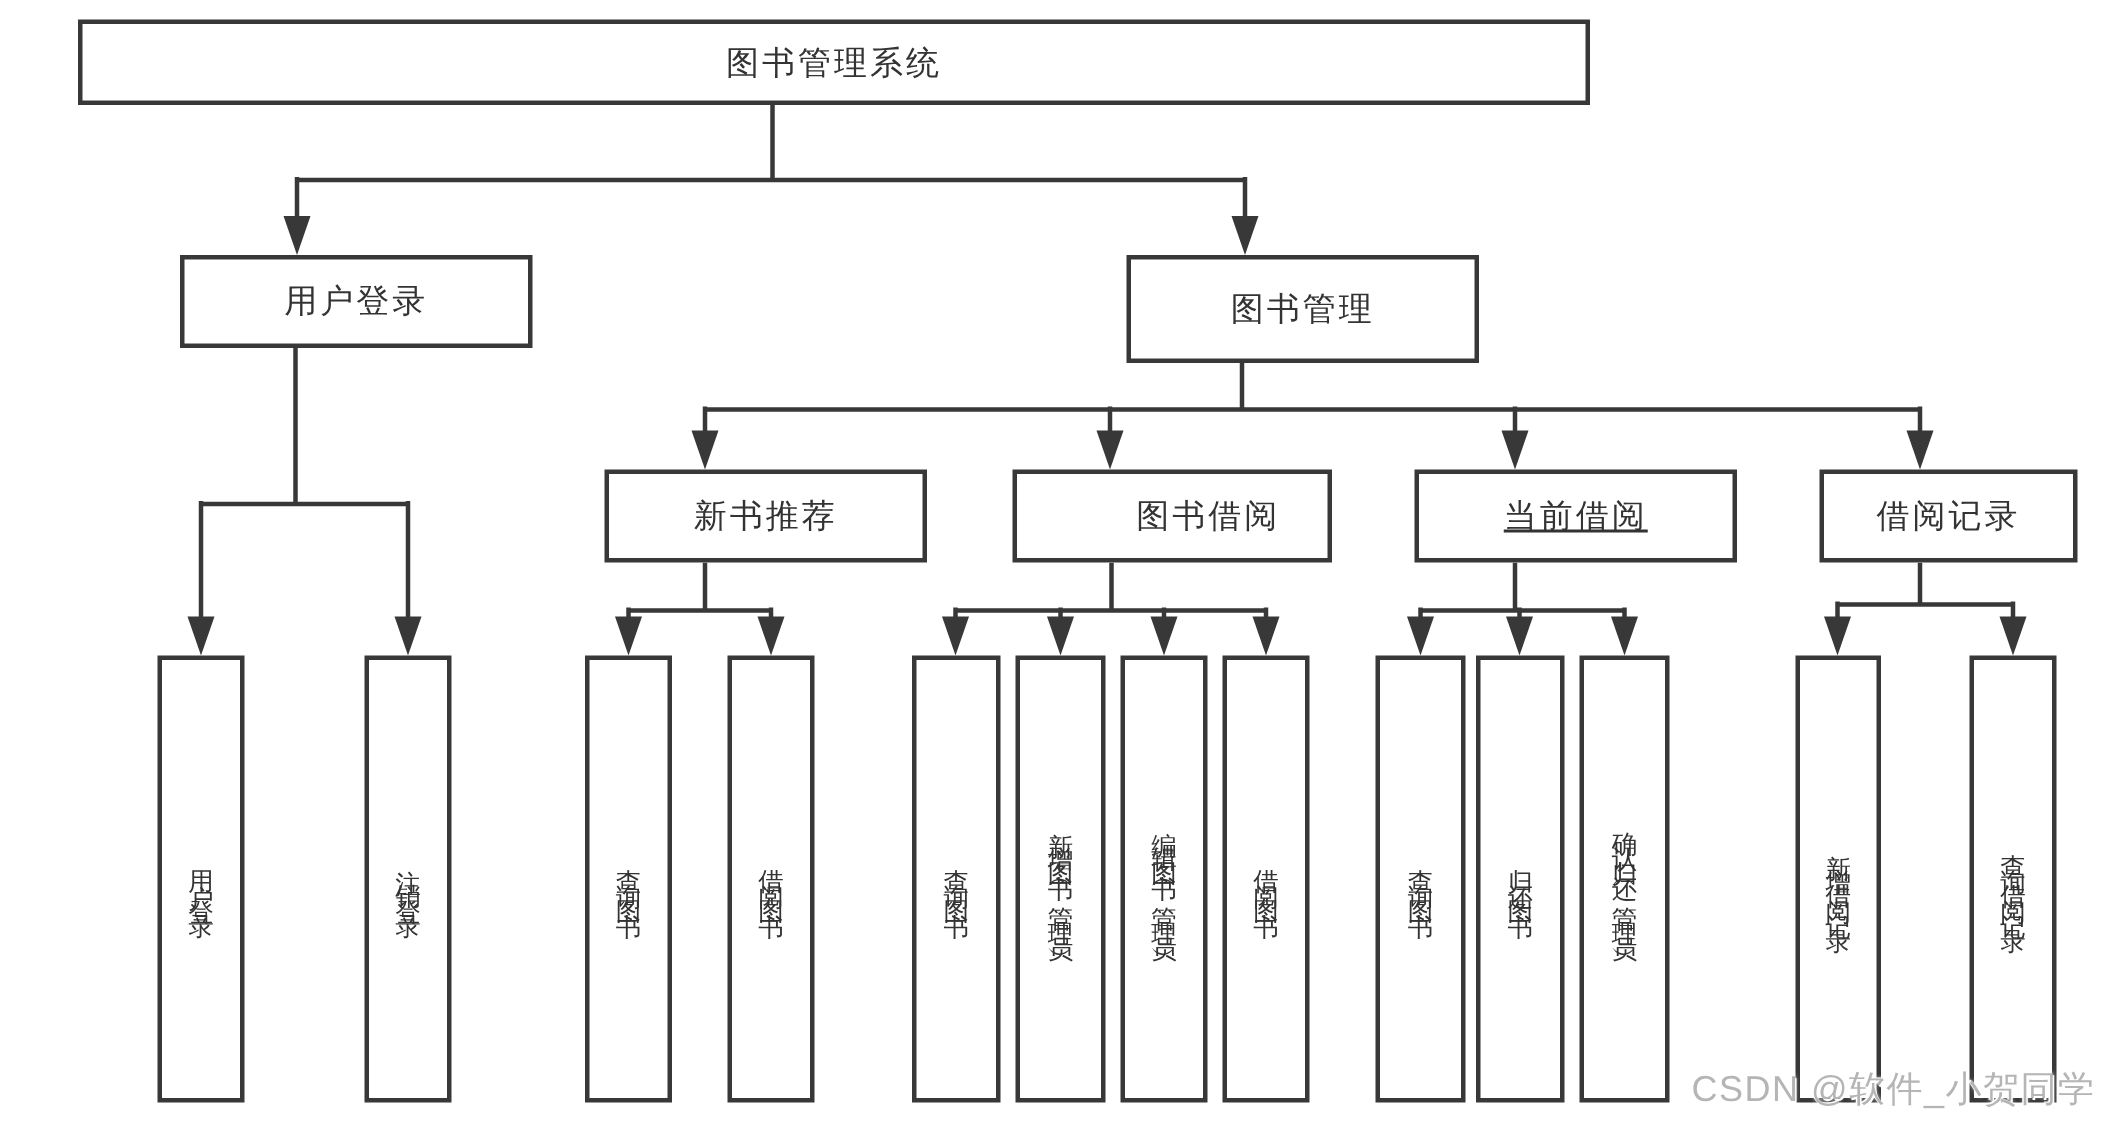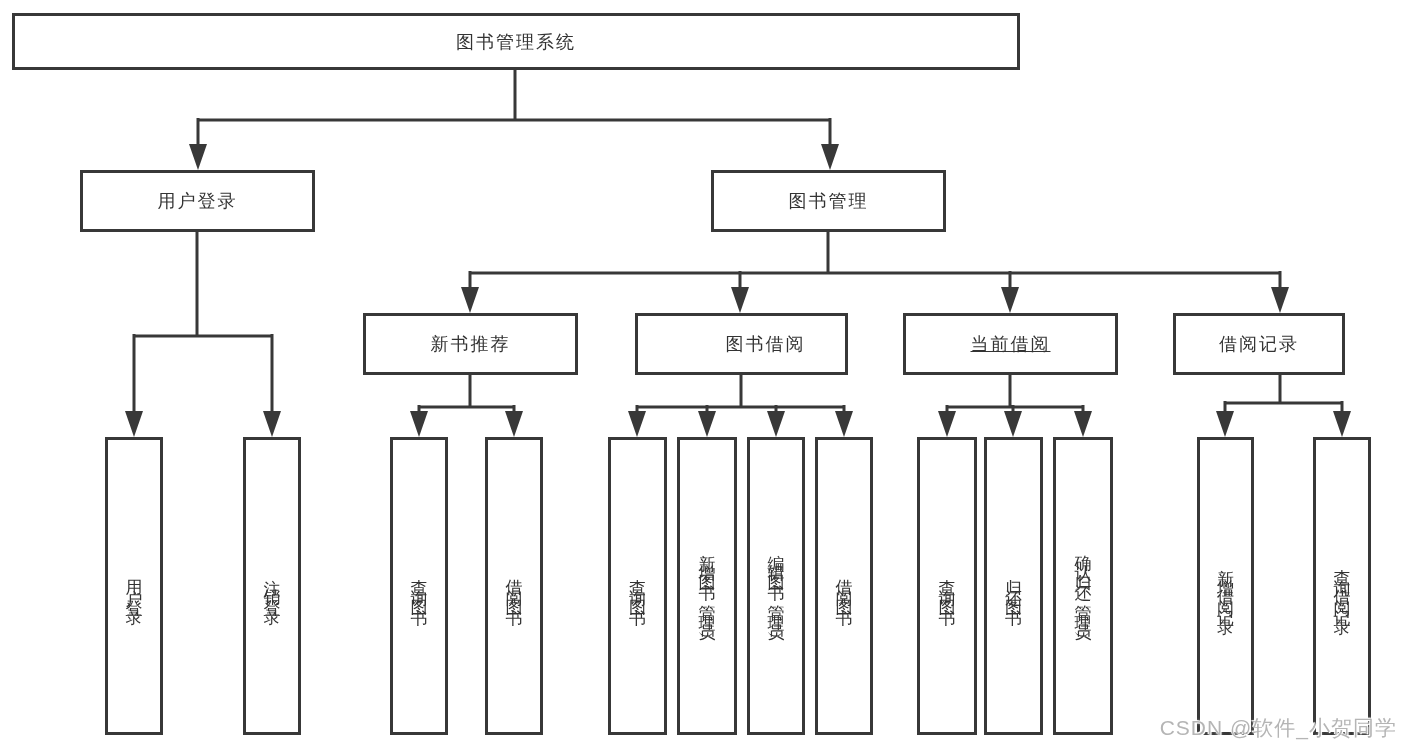--- a/index.html
+++ b/index.html
@@ -26,44 +26,45 @@
     background: #ffffff;
     border: 3px solid #383838;
     box-sizing: border-box;
     display: flex;
     align-items: center;
     justify-content: center;
     color: #333333;
     z-index: 2;
   }
   .hbox {
-    font-size: 18px;
+    font-size: 22px;
     letter-spacing: 2px;
     white-space: nowrap;
+    margin-left: 40px;
   }
   .root {
     left: 12px; top: 13px; width: 1008px; height: 57px;
   }
   .vbox {
     top: 437px;
     height: 298px;
     font-size: 17px;
   }
   .vbox .vtext {
     writing-mode: vertical-rl;
     text-orientation: mixed;
     letter-spacing: 10px;
     line-height: 1;
     max-height: 284px;
   }
   .watermark {
     position: absolute;
     right: 8px;
     bottom: 5px;
-    font-size: 21px;
+    font-size: 24px;
     color: #b5b5b5;
     letter-spacing: 1px;
     white-space: nowrap;
     z-index: 3;
     text-shadow: 0 0 3px #ffffff, 1px 1px 0 #ffffff, -1px -1px 0 #ffffff;
   }
 </style>
 </head>
 <body>
 
@@ -109,21 +110,21 @@
     </g>
   </svg>
 
   <div class="node hbox root">
     <span>图书管理系统</span>
   </div>
 
   <div class="node hbox" style="left:80px; top:170px; width:235px; height:62px;">
     <span>用户登录</span>
   </div>
-  <div class="node hbox" style="left:711px; top:170px; width:235px; height:62px;">
+  <div class="node hbox" style="left:711px; top:170px; width:235px; height:72px;">
     <span>图书管理</span>
   </div>
 
   <div class="node hbox" style="left:363px; top:313px; width:215px; height:62px;">
     <span>新书推荐</span>
   </div>
   <div class="node hbox" style="left:635px; top:313px; width:213px; height:62px;padding-left:48px;">
     <span>图书借阅</span>
   </div>
   <div class="node hbox" style="left:903px; top:313px; width:215px; height:62px;text-decoration:underline;">

